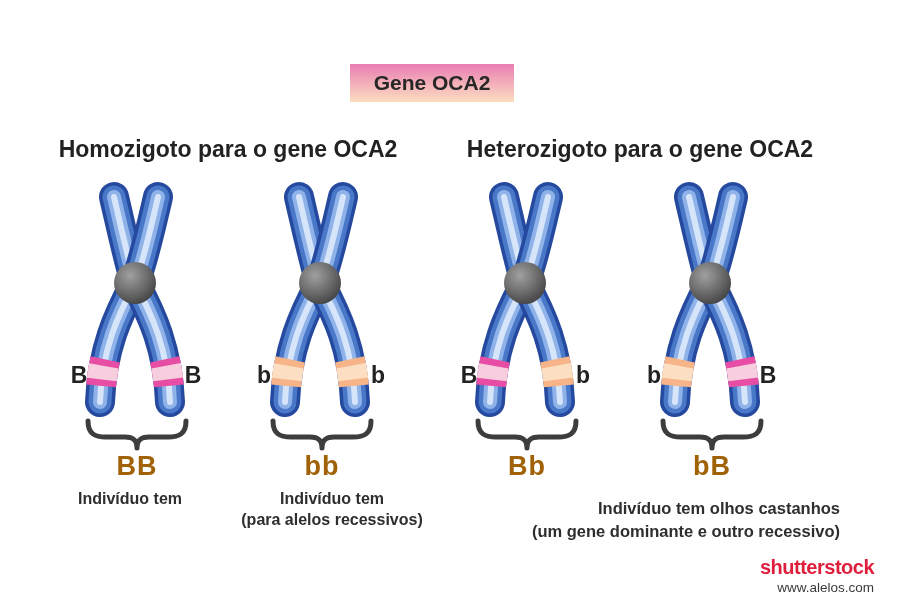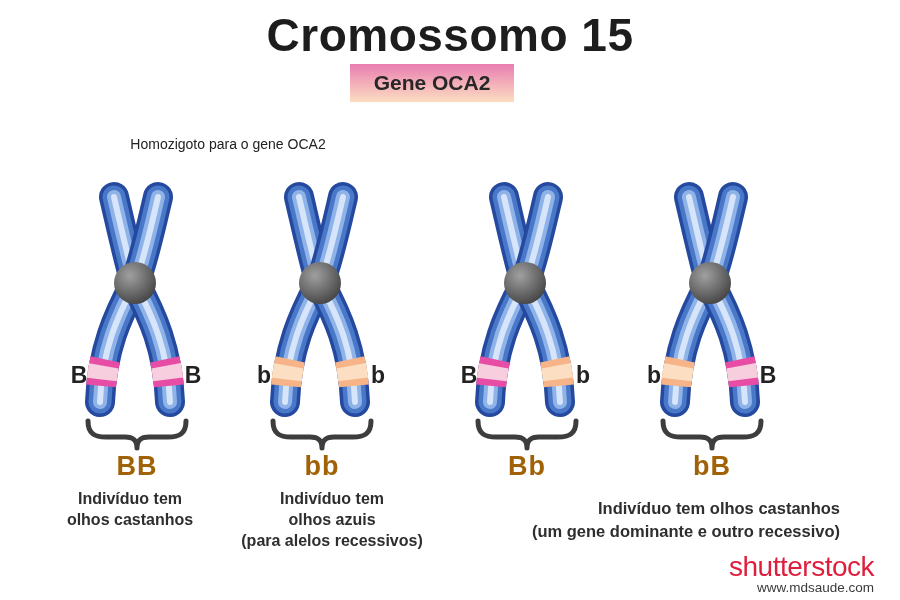--- a/index.html
+++ b/index.html
@@ -8,21 +8,21 @@
 
   .title{position:absolute;top:8px;left:0;width:900px;text-align:center;
          font-size:46px;font-weight:bold;color:#1d1d1d;letter-spacing:0.5px;}
 
   .badge{position:absolute;top:64px;left:350px;width:164px;height:38px;
          background:linear-gradient(180deg,#e87db2 0%,#f2a9b8 45%,#fbddc1 100%);
          display:flex;align-items:center;justify-content:center;
          font-size:21px;font-weight:bold;color:#272727;}
 
   .header{position:absolute;top:136px;width:420px;text-align:center;
-          font-size:14px;font-weight:normal;color:#222222;white-space:nowrap;}
+          font-size:23px;font-weight:bold;color:#222222;white-space:nowrap;}
   .header-left{left:18px;}
   .header-right{left:430px;}
 
   .chromosome{position:absolute;top:175px;width:150px;height:250px;}
   .chrom-1{left:62px;}  .chrom-2{left:247px;}
   .chrom-3{left:452px;} .chrom-4{left:637px;}
 
   .tube{fill:none;stroke-linecap:round;}
   .w30{stroke-width:30px;} .w23{stroke-width:23px;}
   .w14{stroke-width:14px;} .w6{stroke-width:6px;}
@@ -40,21 +40,21 @@
   .genotype{position:absolute;left:0;top:276px;width:150px;text-align:center;
             font-size:27px;font-weight:bold;color:#a16207;letter-spacing:1px;}
 
   .desc{position:absolute;text-align:center;font-weight:bold;color:#2e2e2e;
         font-size:16px;line-height:21px;white-space:nowrap;}
   .desc-1{left:10px;width:240px;top:488px;}
   .desc-2{left:212px;width:240px;top:488px;}
   .desc-3{left:440px;width:400px;top:497px;font-size:16.5px;line-height:23px;text-align:right;}
 
   .watermark{position:absolute;right:26px;top:554px;text-align:right;}
-  .wm-logo{font-size:28px;font-weight:normal;letter-spacing:-0.5px;line-height:26px;}
+  .wm-logo{font-size:20px;font-weight:bold;letter-spacing:-0.5px;line-height:26px;}
   .wm-url{font-size:13.5px;color:#3a3a3a;line-height:15px;}
 
   .defs-holder{position:absolute;width:0;height:0;}
 </style>
 </head>
 <body>
 
 <div class="page">
 
   <svg class="defs-holder" aria-hidden="true">
@@ -63,25 +63,25 @@
         <stop offset="0" stop-color="#a0a0a0"></stop>
         <stop offset="0.55" stop-color="#6a6a6a"></stop>
         <stop offset="1" stop-color="#3c3c3c"></stop>
       </radialGradient>
       <path id="chromL" pathLength="100" d="M52 22 C59 52,66 84,73 108 C56 140,40 174,38 227"></path>
       <path id="chromR" pathLength="100" d="M96 22 C89 52,82 84,73 108 C90 140,106 174,108 227"></path>
       <path id="braceP" d="M4 3 C4 16,11 19,22 19 L41 19 C49 19,53 22,53 30 C53 22,57 19,65 19 L84 19 C95 19,102 16,102 3"></path>
     </defs>
   </svg>
 
-  <div class="title">Cromossomo 15</div>
 
   <div class="badge">Gene OCA2</div>
 
   <div class="header header-left">Homozigoto para o gene OCA2</div>
+  <div class="header header-right">Heterozigoto para o gene OCA2</div>
 
   <div class="chromosome chrom-1">
     <svg viewBox="0 0 150 250" width="150" height="250">
       <g>
         <use href="#chromL" class="tube w30" stroke="#24499e"></use>
         <use href="#chromL" class="tube w23" stroke="#4a78c8"></use>
         <use href="#chromL" class="tube w14" stroke="#8fb3e9"></use>
         <use href="#chromL" class="tube w6" stroke="#d6e5f9"></use>
         <use href="#chromL" class="band" stroke="#e84da5"></use>
         <use href="#chromL" class="band-hi" stroke="#f6cede"></use>
@@ -183,30 +183,28 @@
     <span class="allele allele-l">b</span>
     <span class="allele allele-r">B</span>
     <svg class="bracket" viewBox="0 0 106 34" width="106" height="34">
       <use href="#braceP" class="brace" stroke="#3d3d3d"></use>
     </svg>
     <div class="genotype">bB</div>
   </div>
 
   <div class="desc desc-1">
     <div>Indivíduo tem</div>
-    <div>olhos castanhos</div>
   </div>
   <div class="desc desc-2">
     <div>Indivíduo tem</div>
-    <div>olhos azuis</div>
     <div>(para alelos recessivos)</div>
   </div>
   <div class="desc desc-3">
     <div>Indivíduo tem olhos castanhos</div>
     <div>(um gene dominante e outro recessivo)</div>
   </div>
 
   <div class="watermark">
     <div class="wm-logo" style="color: rgb(223, 30, 60);">shutterstock</div>
-    <div class="wm-url">www.mdsaude.com</div>
+    <div class="wm-url">www.alelos.com</div>
   </div>
 
 </div>
 
 </body></html>

